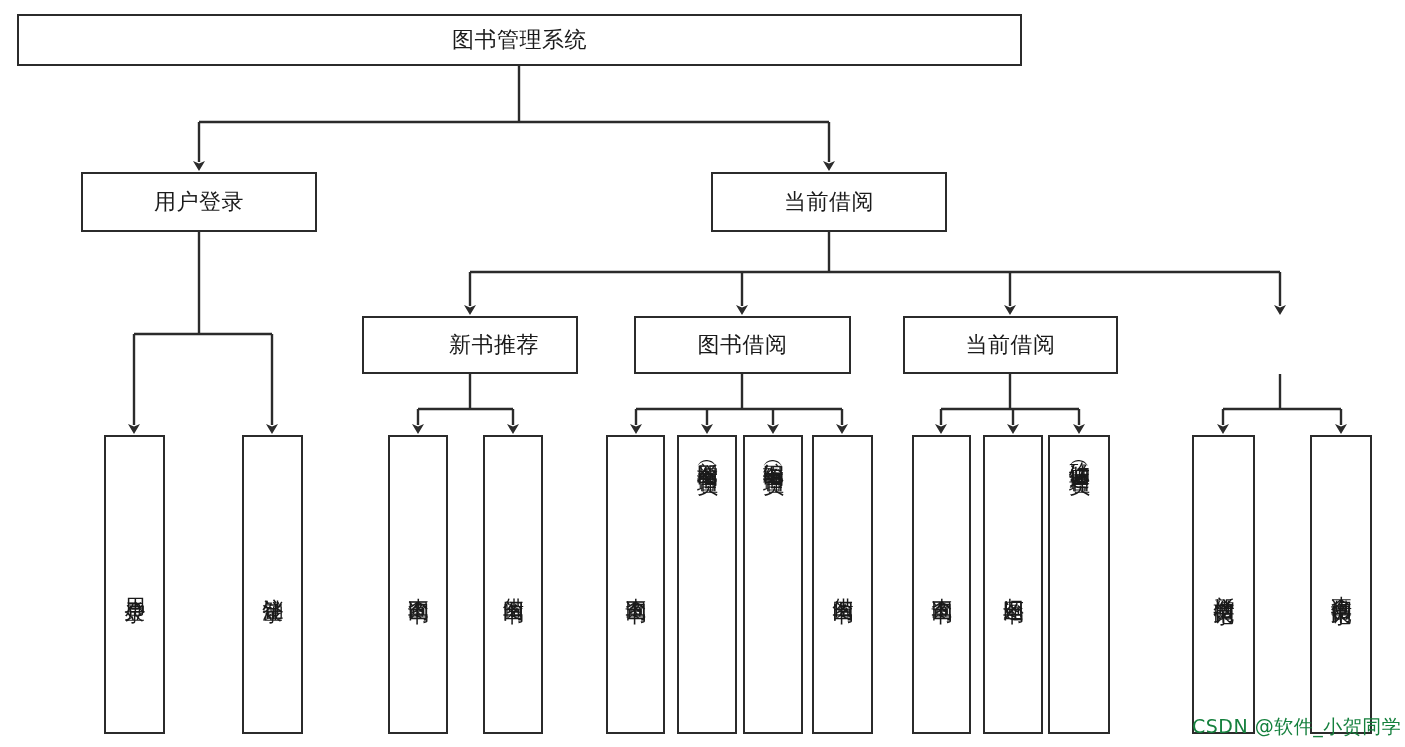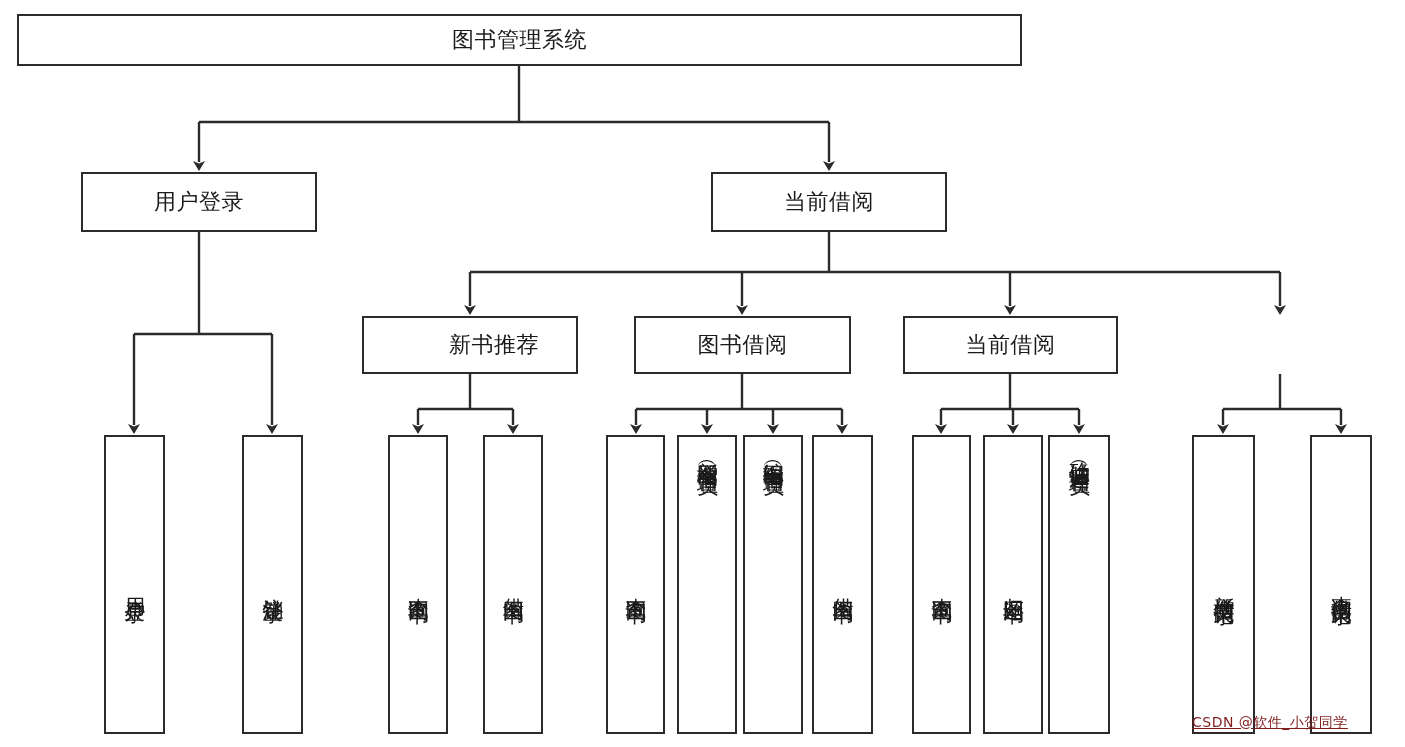--- a/index.html
+++ b/index.html
@@ -67,25 +67,24 @@
     left: 0;
     top: 0;
     width: 1405px;
     height: 747px;
     pointer-events: none;
   }
   #watermark {
     position: absolute;
     left: 1192px;
     top: 714px;
-    font-size: 14px;
-    color: #7f1d1d;
+    font-size: 19px;
+    color: #15803d;
     white-space: nowrap;
     letter-spacing: 0.5px;
-    text-decoration: underline;
   }
 </style>
 </head>
 <body>
 
 <div id="diagram-root">
 
   <svg id="connector-layer" viewBox="0 0 1405 747" width="1405" height="747">
     <defs>
       <marker id="arrow" markerWidth="10" markerHeight="12" refX="1" refY="6" orient="auto" markerUnits="userSpaceOnUse">

